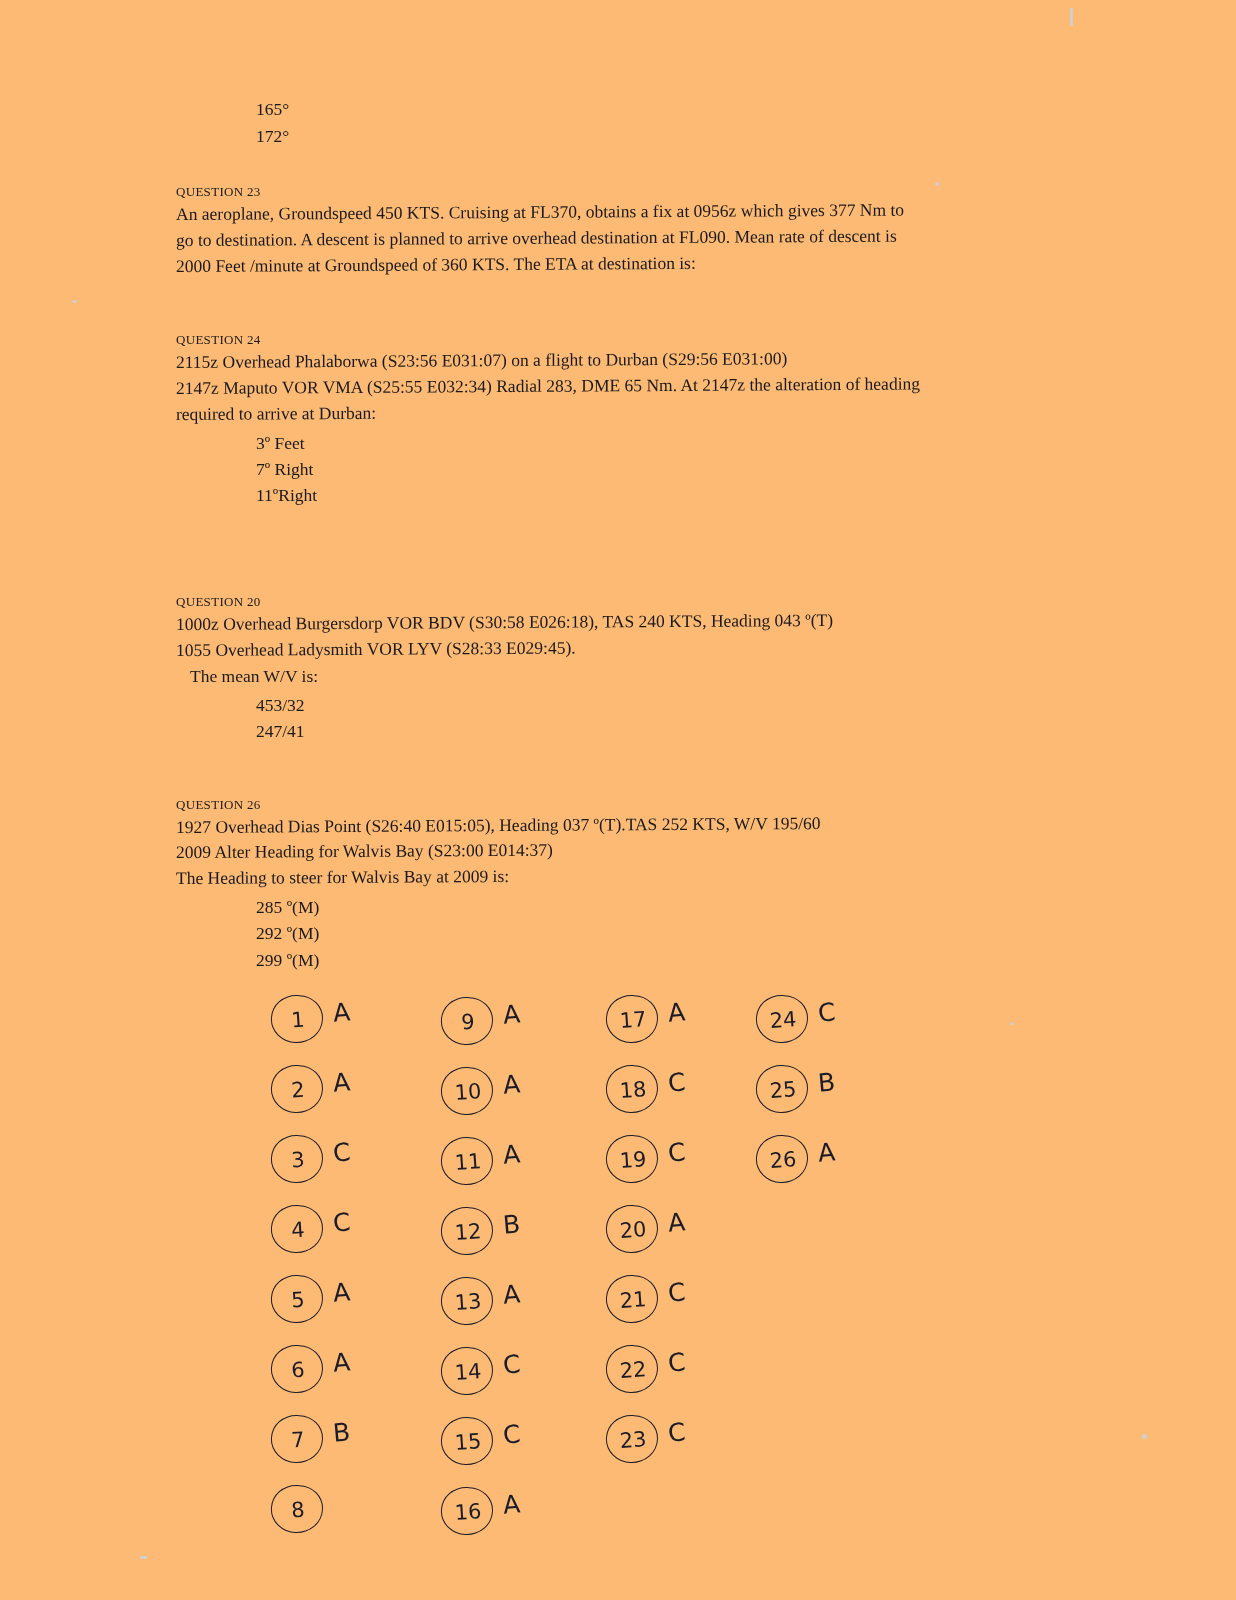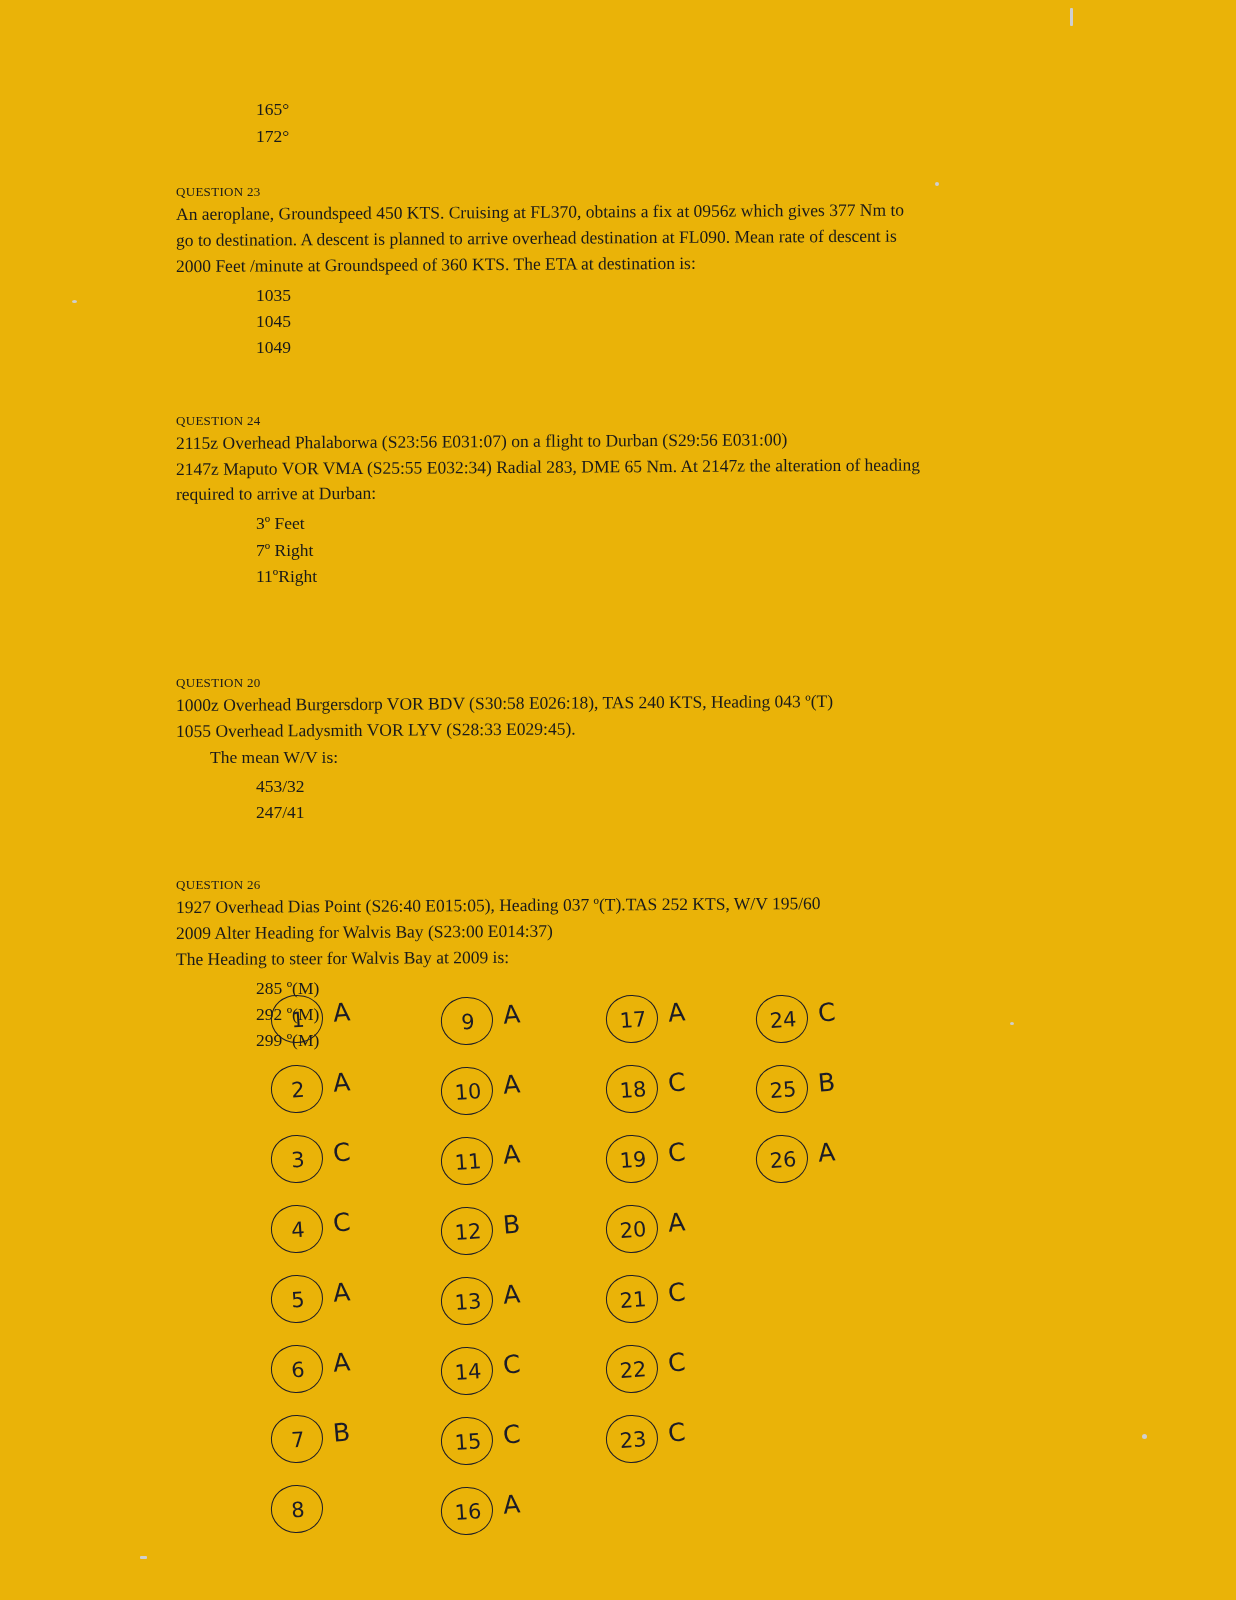--- a/index.html
+++ b/index.html
@@ -11,21 +11,21 @@
     width: 1236px;
     height: 1600px;
     position: relative;
     font-family: "Liberation Serif", serif;
     color: #1a1a1a;
     overflow: hidden;
   }
   .page {
     position: absolute;
     inset: 0;
-    background: #eab308;
+    background: #fdba74;
   }
   
   .speck {
     position: absolute;
     background: #cfcfcf;
     border-radius: 50%;
   }
   .doc-body {
     position: absolute;
     left: 176px;
@@ -47,21 +47,21 @@
   }
   .q-line {
     font-size: 17.5px;
     line-height: 1.48;
     transform: skewY(-0.35deg);
     transform-origin: left center;
   }
   .q-sub {
     font-size: 17.5px;
     line-height: 1.48;
-    margin-left: 34px;
+    margin-left: 14px;
   }
   .opts {
     margin: 2px 0 0 80px;
     line-height: 1.5;
     font-size: 17.5px;
   }
   .opts div { white-space: pre; }
 
   .gap-lg { height: 60px; }
   .gap-md { height: 26px; }
@@ -134,25 +134,20 @@
     <div class="lead-options">
       <div>165°</div>
       <div>172°</div>
     </div>
 
     <div class="q-block">
       <div class="q-title">QUESTION 23</div>
       <div class="q-line">An aeroplane, Groundspeed 450 KTS. Cruising at FL370, obtains a fix at 0956z which gives 377 Nm to</div>
       <div class="q-line">go to destination. A descent is planned to arrive overhead destination at FL090. Mean rate of descent is</div>
       <div class="q-line">2000 Feet /minute at Groundspeed of 360 KTS. The ETA at destination is:</div>
-      <div class="opts">
-        <div>1035</div>
-        <div>1045</div>
-        <div>1049</div>
-      </div>
     </div>
 
     <div class="gap-md"></div>
 
     <div class="q-block">
       <div class="q-title">QUESTION 24</div>
       <div class="q-line">2115z Overhead Phalaborwa (S23:56 E031:07) on a flight to Durban (S29:56 E031:00)</div>
       <div class="q-line">2147z Maputo VOR VMA (S25:55 E032:34) Radial 283, DME 65 Nm. At 2147z the alteration of heading</div>
       <div class="q-line">required to arrive at Durban:</div>
       <div class="opts">

